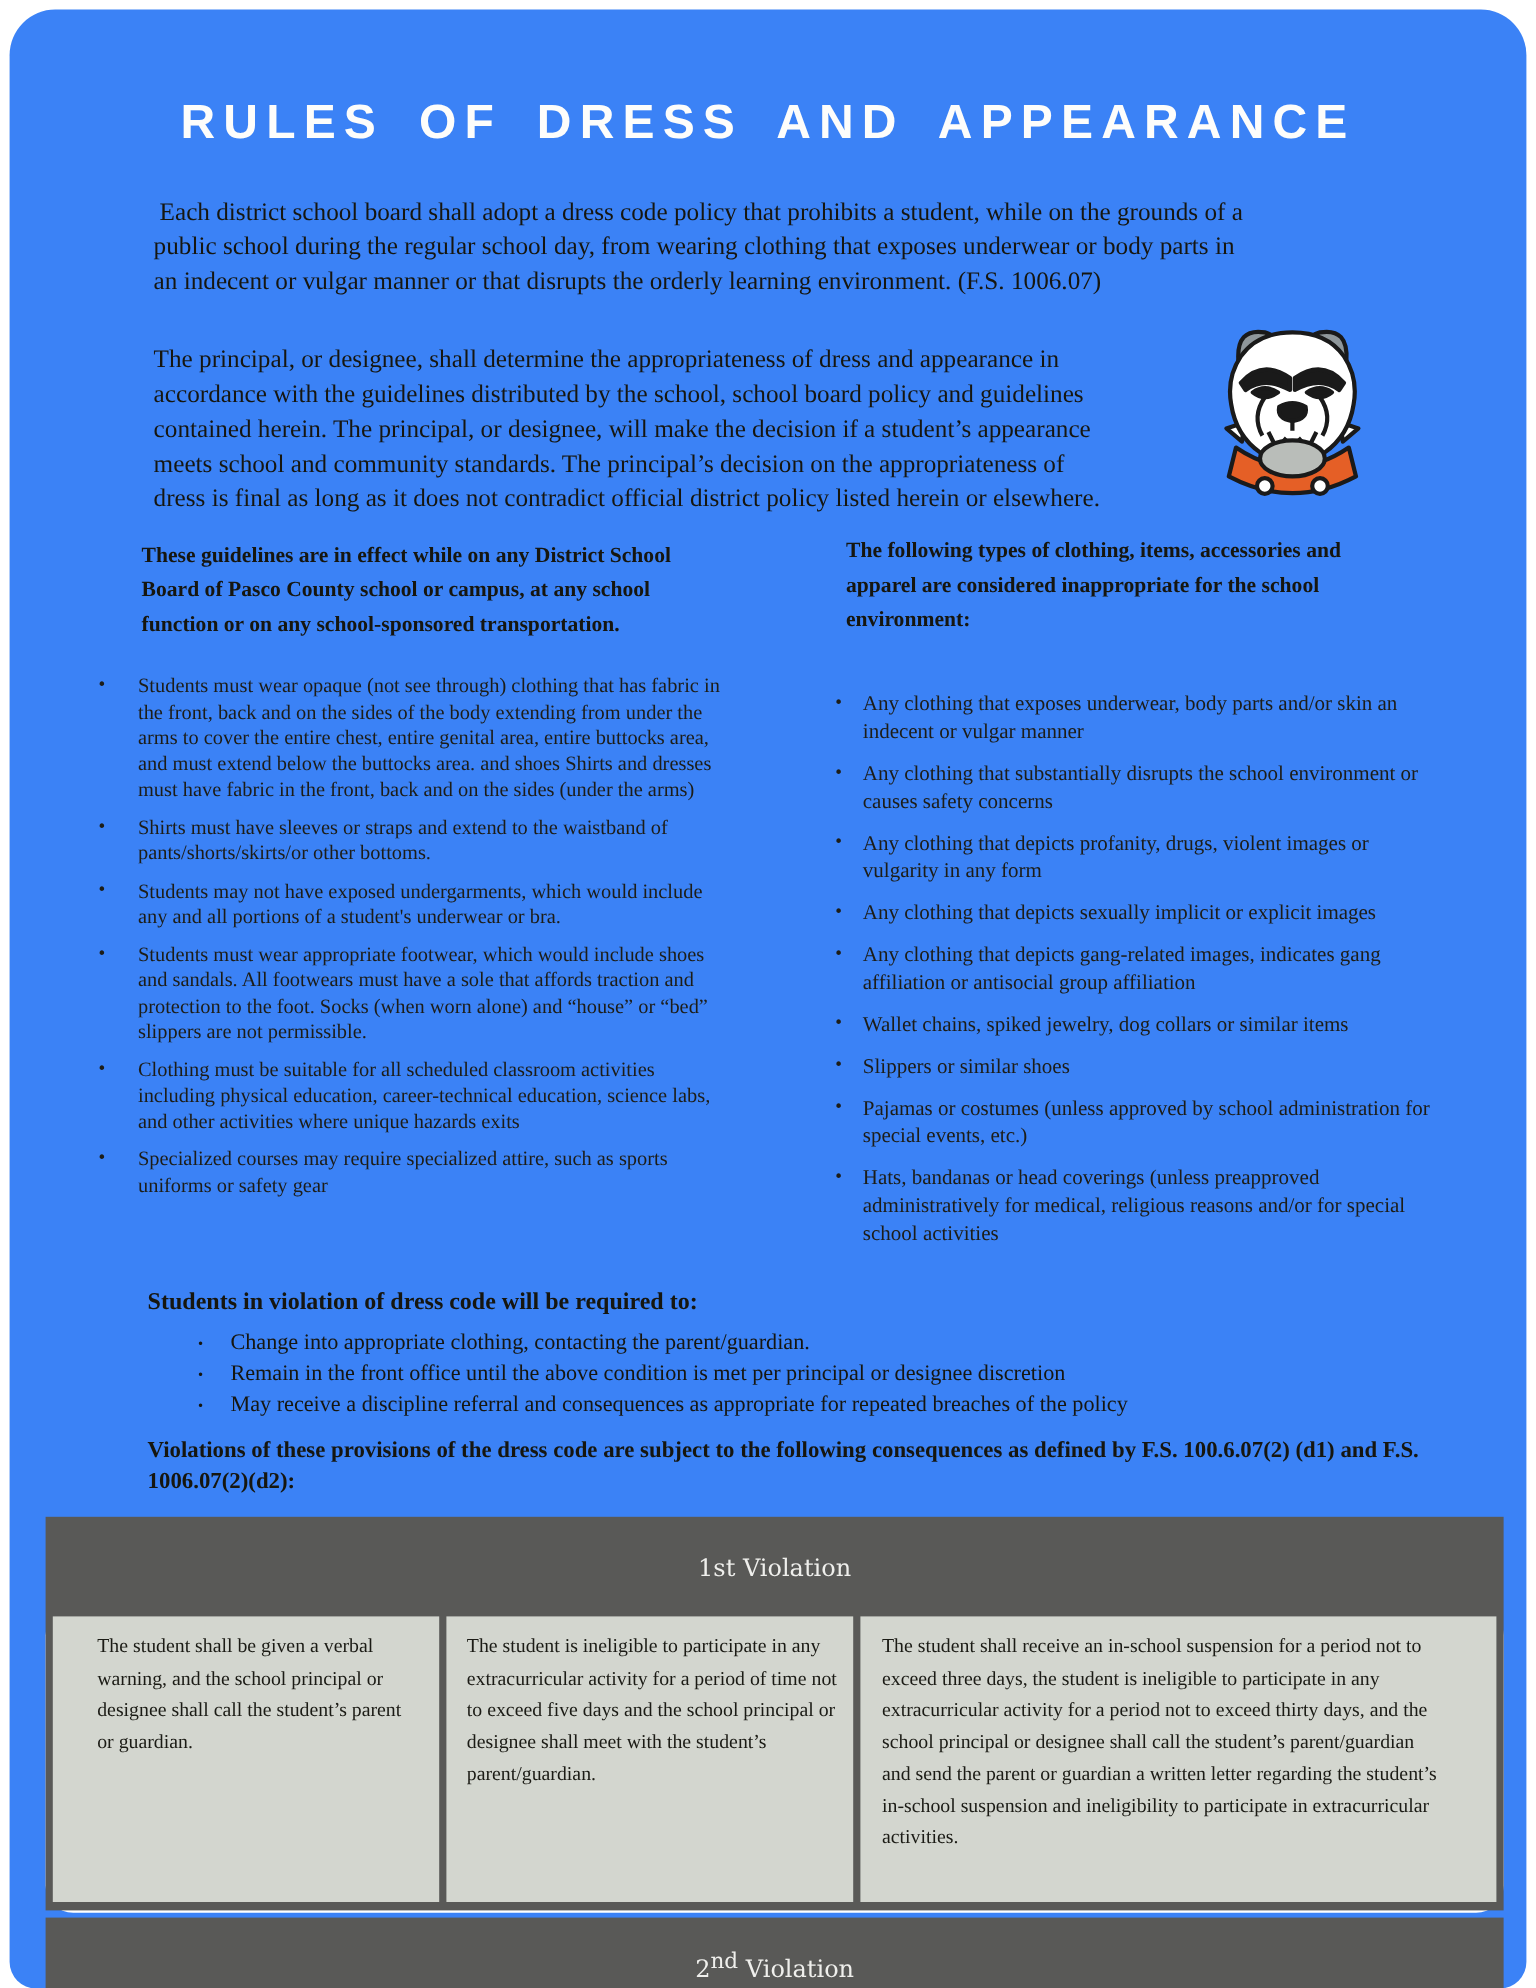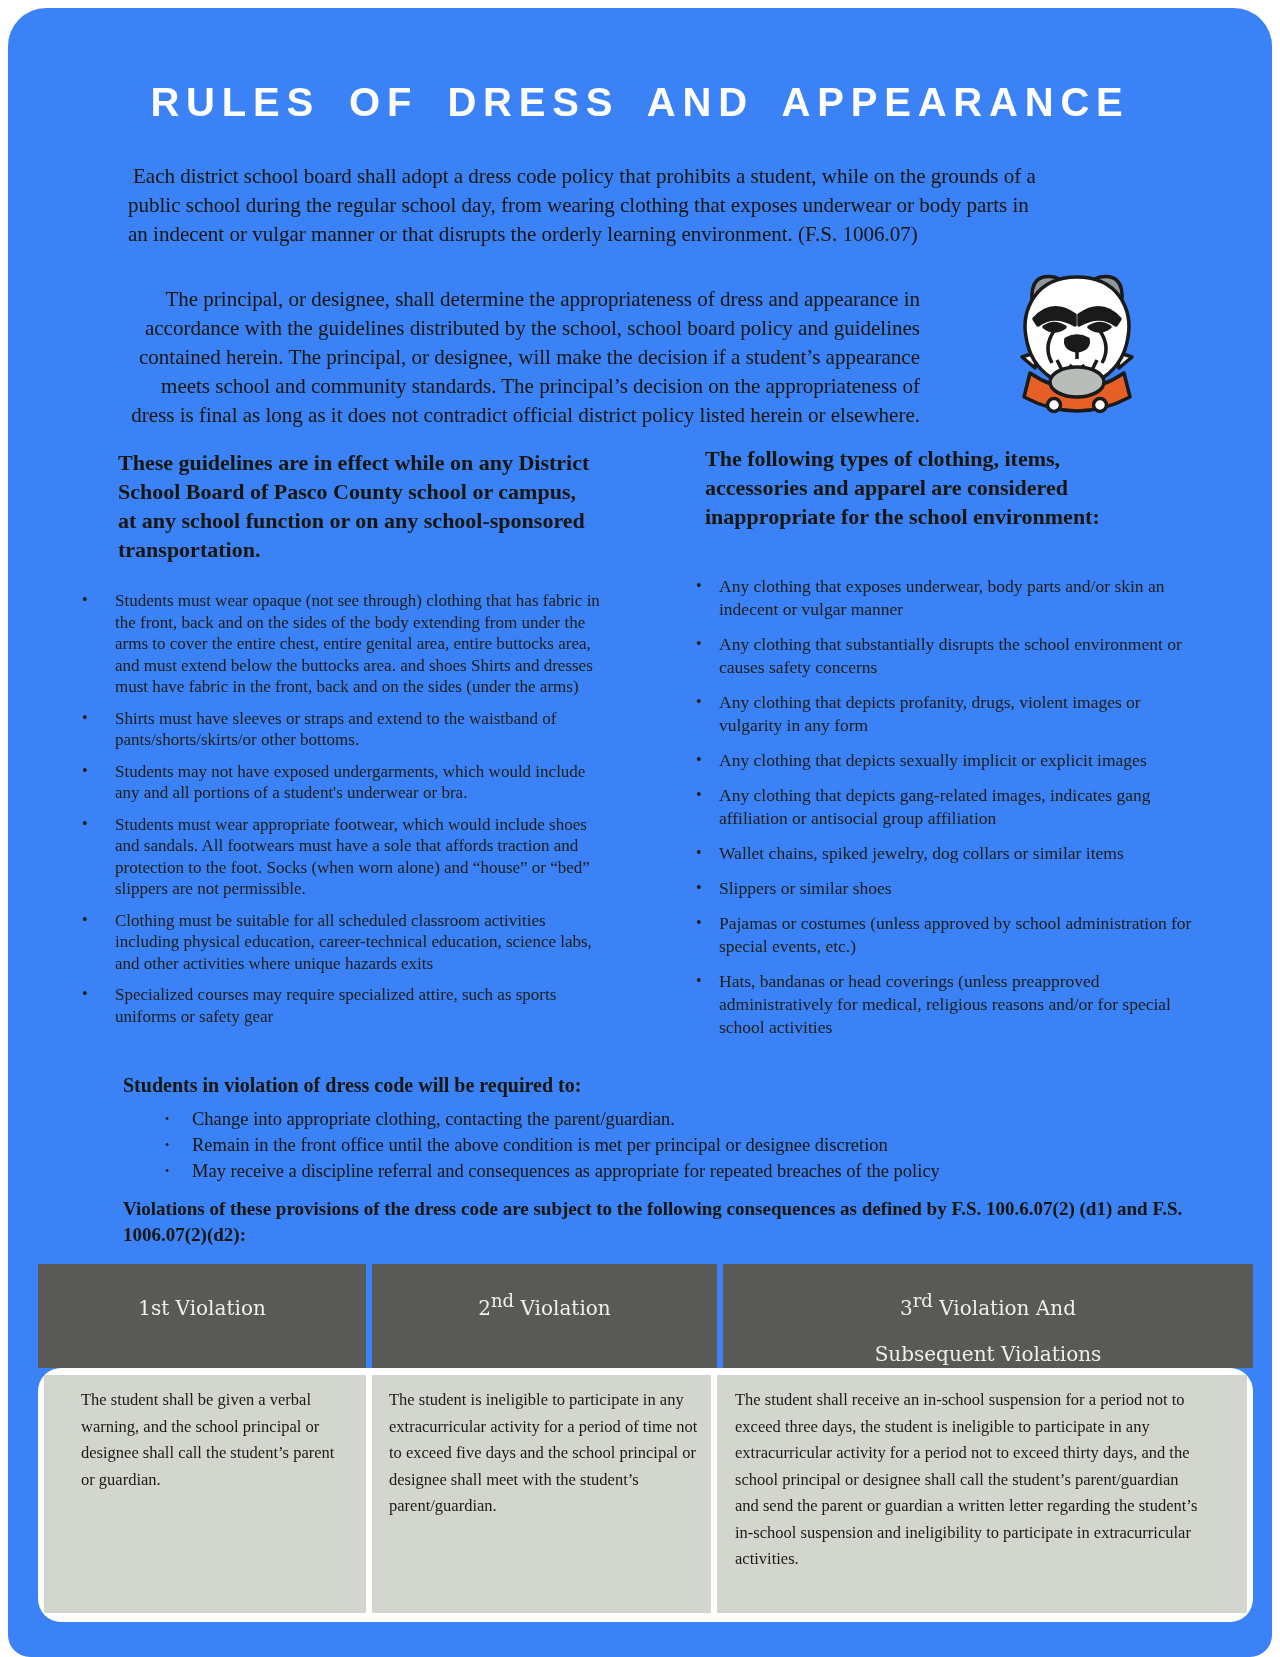--- a/index.html
+++ b/index.html
@@ -8,48 +8,48 @@
   .sheet{position:absolute;left:8px;right:8px;top:8px;bottom:0;
          background:#3b82f6;border-radius:38px 38px 22px 22px;overflow:hidden;}
 
   .title{margin:72px 40px 0;text-align:center;color:#fdfdfb;
          font-family:"Liberation Sans",sans-serif;font-weight:700;font-size:40px;
          letter-spacing:.17em;word-spacing:.28em;line-height:1.1;}
 
   .intro1{margin:38px 0 0 120px;width:912px;font-size:21px;line-height:29px;color:#16160f;text-indent:5px;}
 
   .row2{display:flex;align-items:flex-start;margin:24px 0 0 120px;}
-  .intro2{margin:12px 0 0;width:792px;font-size:21px;line-height:29px;color:#16160f;text-align:right;}
+  .intro2{margin:12px 0 0;width:792px;font-size:21px;line-height:29px;color:#16160f;}
   .logo{margin-left:82px;margin-top:-8px;width:150px;flex:0 0 150px;}
 
   .columns{display:flex;margin:18px 0 0 60px;gap:50px;}
   .col-left{width:565px;flex:0 0 565px;}
   .col-right{width:575px;flex:0 0 575px;}
-  .col-h{font-weight:700;font-size:22px;line-height:29px;color:#16160f;margin:0;}
+  .col-h{font-weight:700;font-size:18px;line-height:29px;color:#16160f;margin:0;}
   .col-h.left-h{margin:0 0 26px 50px;width:472px;}
   .col-h.right-h{margin:-4px 0 44px 22px;width:444px;}
 
   ul.blist{list-style:none;margin:0;padding:0;color:#1d1d17;}
   .col-left ul.blist li{position:relative;padding-left:47px;margin-bottom:10px;
       font-size:17px;line-height:21.5px;width:540px;box-sizing:border-box;}
   .col-right ul.blist li{position:relative;padding-left:36px;margin-bottom:12px;
       font-size:17.5px;line-height:23px;width:520px;box-sizing:border-box;}
   ul.blist .blt{position:absolute;left:14px;top:-1px;font-size:16px;}
   .col-right ul.blist .blt{left:13px;}
 
   .vio-req{margin:22px 0 0 115px;color:#16160f;}
   .vio-req h3{margin:0;font-size:20px;font-weight:700;line-height:25px;}
   ul.dotlist{list-style:none;margin:8px 0 0 36px;padding:0;}
   ul.dotlist li{position:relative;padding-left:33px;font-size:18.5px;line-height:26px;}
   ul.dotlist .blt{position:absolute;left:6px;top:0px;font-size:12px;}
 
   .conseq{margin:12px 70px 0 115px;width:1130px;font-weight:700;font-size:19px;line-height:26px;color:#16160f;}
 
   .vtable{margin:16px 35px 0 30px;width:1215px;}
-  .vt-head{display:flex;gap:6px;height:104px;}
+  .vt-head{display:flex;gap:6px;height:76px;flex-direction:column;}
   .vt-hcell{background:#595957;color:#efefec;text-align:center;box-sizing:border-box;
             font-family:"DejaVu Serif",serif;font-size:20px;padding-top:26px;}
   .vt-hcell .l2{margin-top:22px;}
   .vt-hcell sup{font-size:18px;}
   .hc1{flex:0 0 328px;}
   .hc2{flex:0 0 345px;}
   .hc3{flex:1 1 auto;}
   .vt-bodywrap{background:#ffffff;padding:7px 6px 9px;border-radius:23px;}
   .vt-body{display:flex;gap:6px;}
   .vt-cell{background:#d3d6cf;box-sizing:border-box;min-height:238px;

